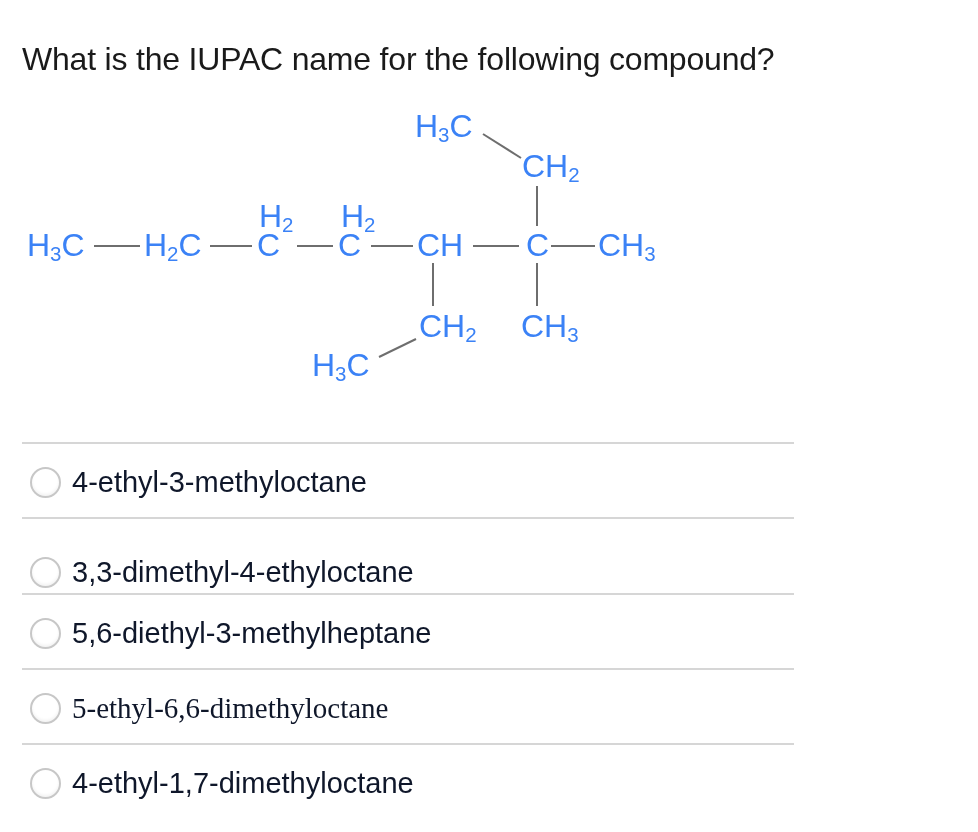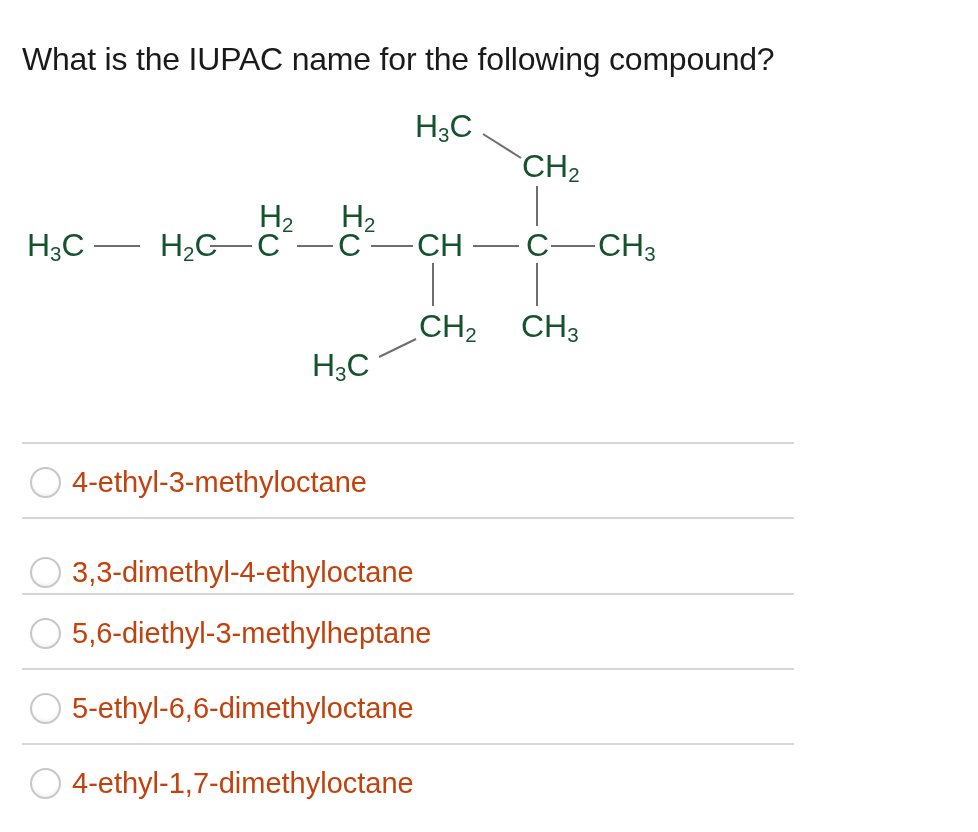--- a/index.html
+++ b/index.html
@@ -29,38 +29,38 @@
   
   .structure {
     position: absolute;
     left: 0; top: 0;
     width: 978px; height: 420px;
   }
   .atom {
     position: absolute;
     font-size: 32px;
     line-height: 1;
-    color: #14532d;
+    color: #3b82f6;
     white-space: nowrap;
   }
   .atom sub {
     font-size: 0.64em;
     line-height: 0;
     position: relative;
     top: 0.22em;
     vertical-align: baseline;
   }
   .bonds {
     position: absolute;
     left: 0; top: 0;
     pointer-events: none;
   }
   
   .pos-c1  { left: 27px;  top: 229px; }
-  .pos-c2  { left: 160px; top: 229px; }
+  .pos-c2  { left: 144px; top: 229px; }
   .pos-h2a { left: 259px; top: 200px; }
   .pos-c3  { left: 257px; top: 229px; }
   .pos-h2b { left: 341px; top: 200px; }
   .pos-c4  { left: 338px; top: 229px; }
   .pos-c5  { left: 417px; top: 229px; }
   .pos-c6  { left: 526px; top: 229px; }
   .pos-c7  { left: 598px; top: 229px; }
   .pos-t1  { left: 415px; top: 110px; }
   .pos-t2  { left: 522px; top: 150px; }
   .pos-b1  { left: 419px; top: 310px; }
@@ -82,41 +82,41 @@
   .option-row {
     position: absolute;
     left: 0;
     width: 978px;
     height: 74px;
     cursor: pointer;
   }
   .r1 { top: 446px; }
   .r2 { top: 536px; }
   .r3 { top: 597px; padding-left: 16px; }
-  .r4 { top: 672px; }
+  .r4 { top: 672px; font-family: Liberation Serif, serif; }
   .r5 { top: 747px; }
   .radio {
     position: absolute;
     left: 30px;
     top: 21px;
     width: 27px;
     height: 27px;
     border: 2px solid #c7c7c7;
     border-radius: 50%;
     background: #ffffff;
     box-shadow: inset 0 -2px 3px rgba(0,0,0,0.05);
     box-sizing: content-box;
   }
   .option-label {
     position: absolute;
     left: 72px;
     top: 18px;
     font-size: 29px;
     line-height: 36px;
-    color: #c2410c;
+    color: #0f172a;
     white-space: nowrap;
   }
 </style>
 </head>
 <body>
 
 <div class="page">
 
   <div class="question-title">What is the IUPAC name for the following compound?</div>
 

